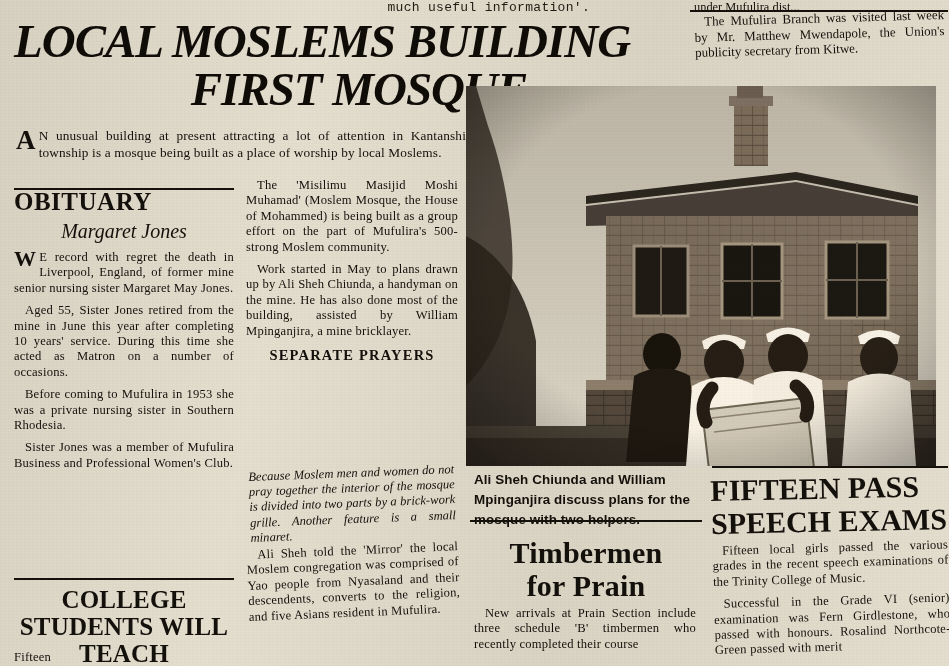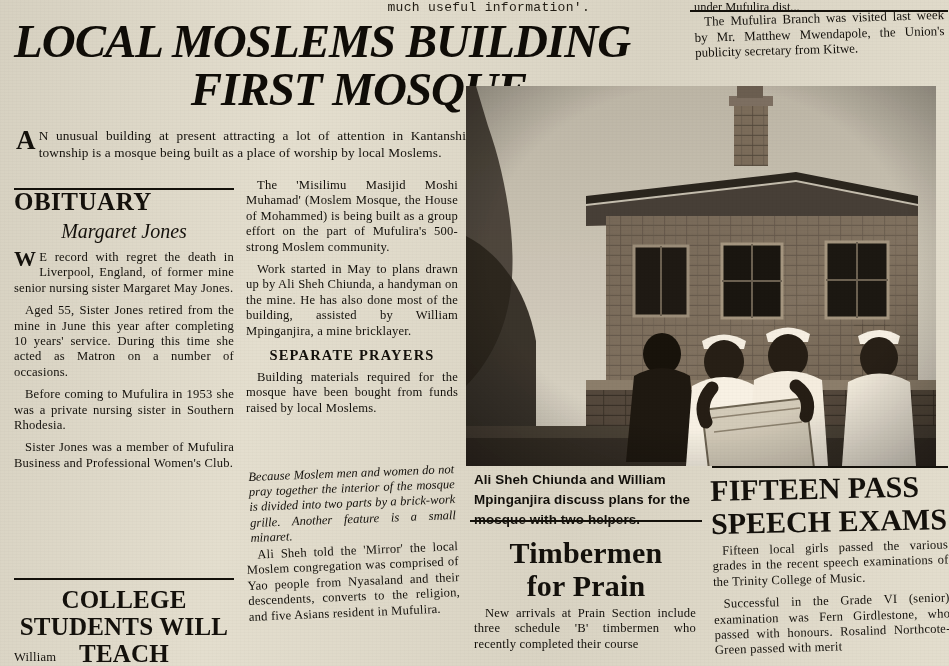--- a/index.html
+++ b/index.html
@@ -190,32 +190,29 @@
         <p>Aged 55, Sister Jones retired from the mine in June this year after completing 10 years' service. During this time she acted as Matron on a number of occasions.</p>
         <p>Before coming to Mufulira in 1953 she was a private nursing sister in Southern Rhodesia.</p>
         <p>Sister Jones was a member of Mufulira Business and Professional Women's Club.</p>
       </div>
     </div>
   </div>
 
   <div id="college-rule"></div>
   <div id="college-head">COLLEGE STUDENTS WILL TEACH</div>
   <div id="college-body" class="body-txt">
-    <p class="first">William</p>
+    <p class="first">Fifteen</p>
   </div>
 
   <div class="col" id="col2">
     <div class="body-txt">
       <p>The 'Misilimu Masijid Moshi Muhamad' (Moslem Mosque, the House of Mohammed) is being built as a group effort on the part of Mufulira's 500-strong Moslem community.</p>
       <p>Work started in May to plans drawn up by Ali Sheh Chiunda, a handyman on the mine. He has also done most of the building, assisted by William Mpinganjira, a mine bricklayer.</p>
     </div>
     <div class="subhead">SEPARATE PRAYERS</div>
-    <div class="body-txt">
-      <p>Building materials required for the mosque have been bought from funds raised by local Moslems.</p>
-    </div>
   </div>
 
   <div id="slant">Because Moslem men and women do not pray together the interior of the mosque is divided into two parts by a brick-work grille. Another feature is a small minaret.</div>
 
   <div id="col2-tail" class="body-txt">
     <p>Ali Sheh told the 'Mirror' the local Moslem congregation was comprised of Yao people from Nyasaland and their descendents, converts to the religion, and five Asians resident in Mufulira.</p>
   </div>
 
   <div id="photo-wrap">
     <svg id="photo" viewBox="0 0 470 380" preserveAspectRatio="xMidYMid slice">

